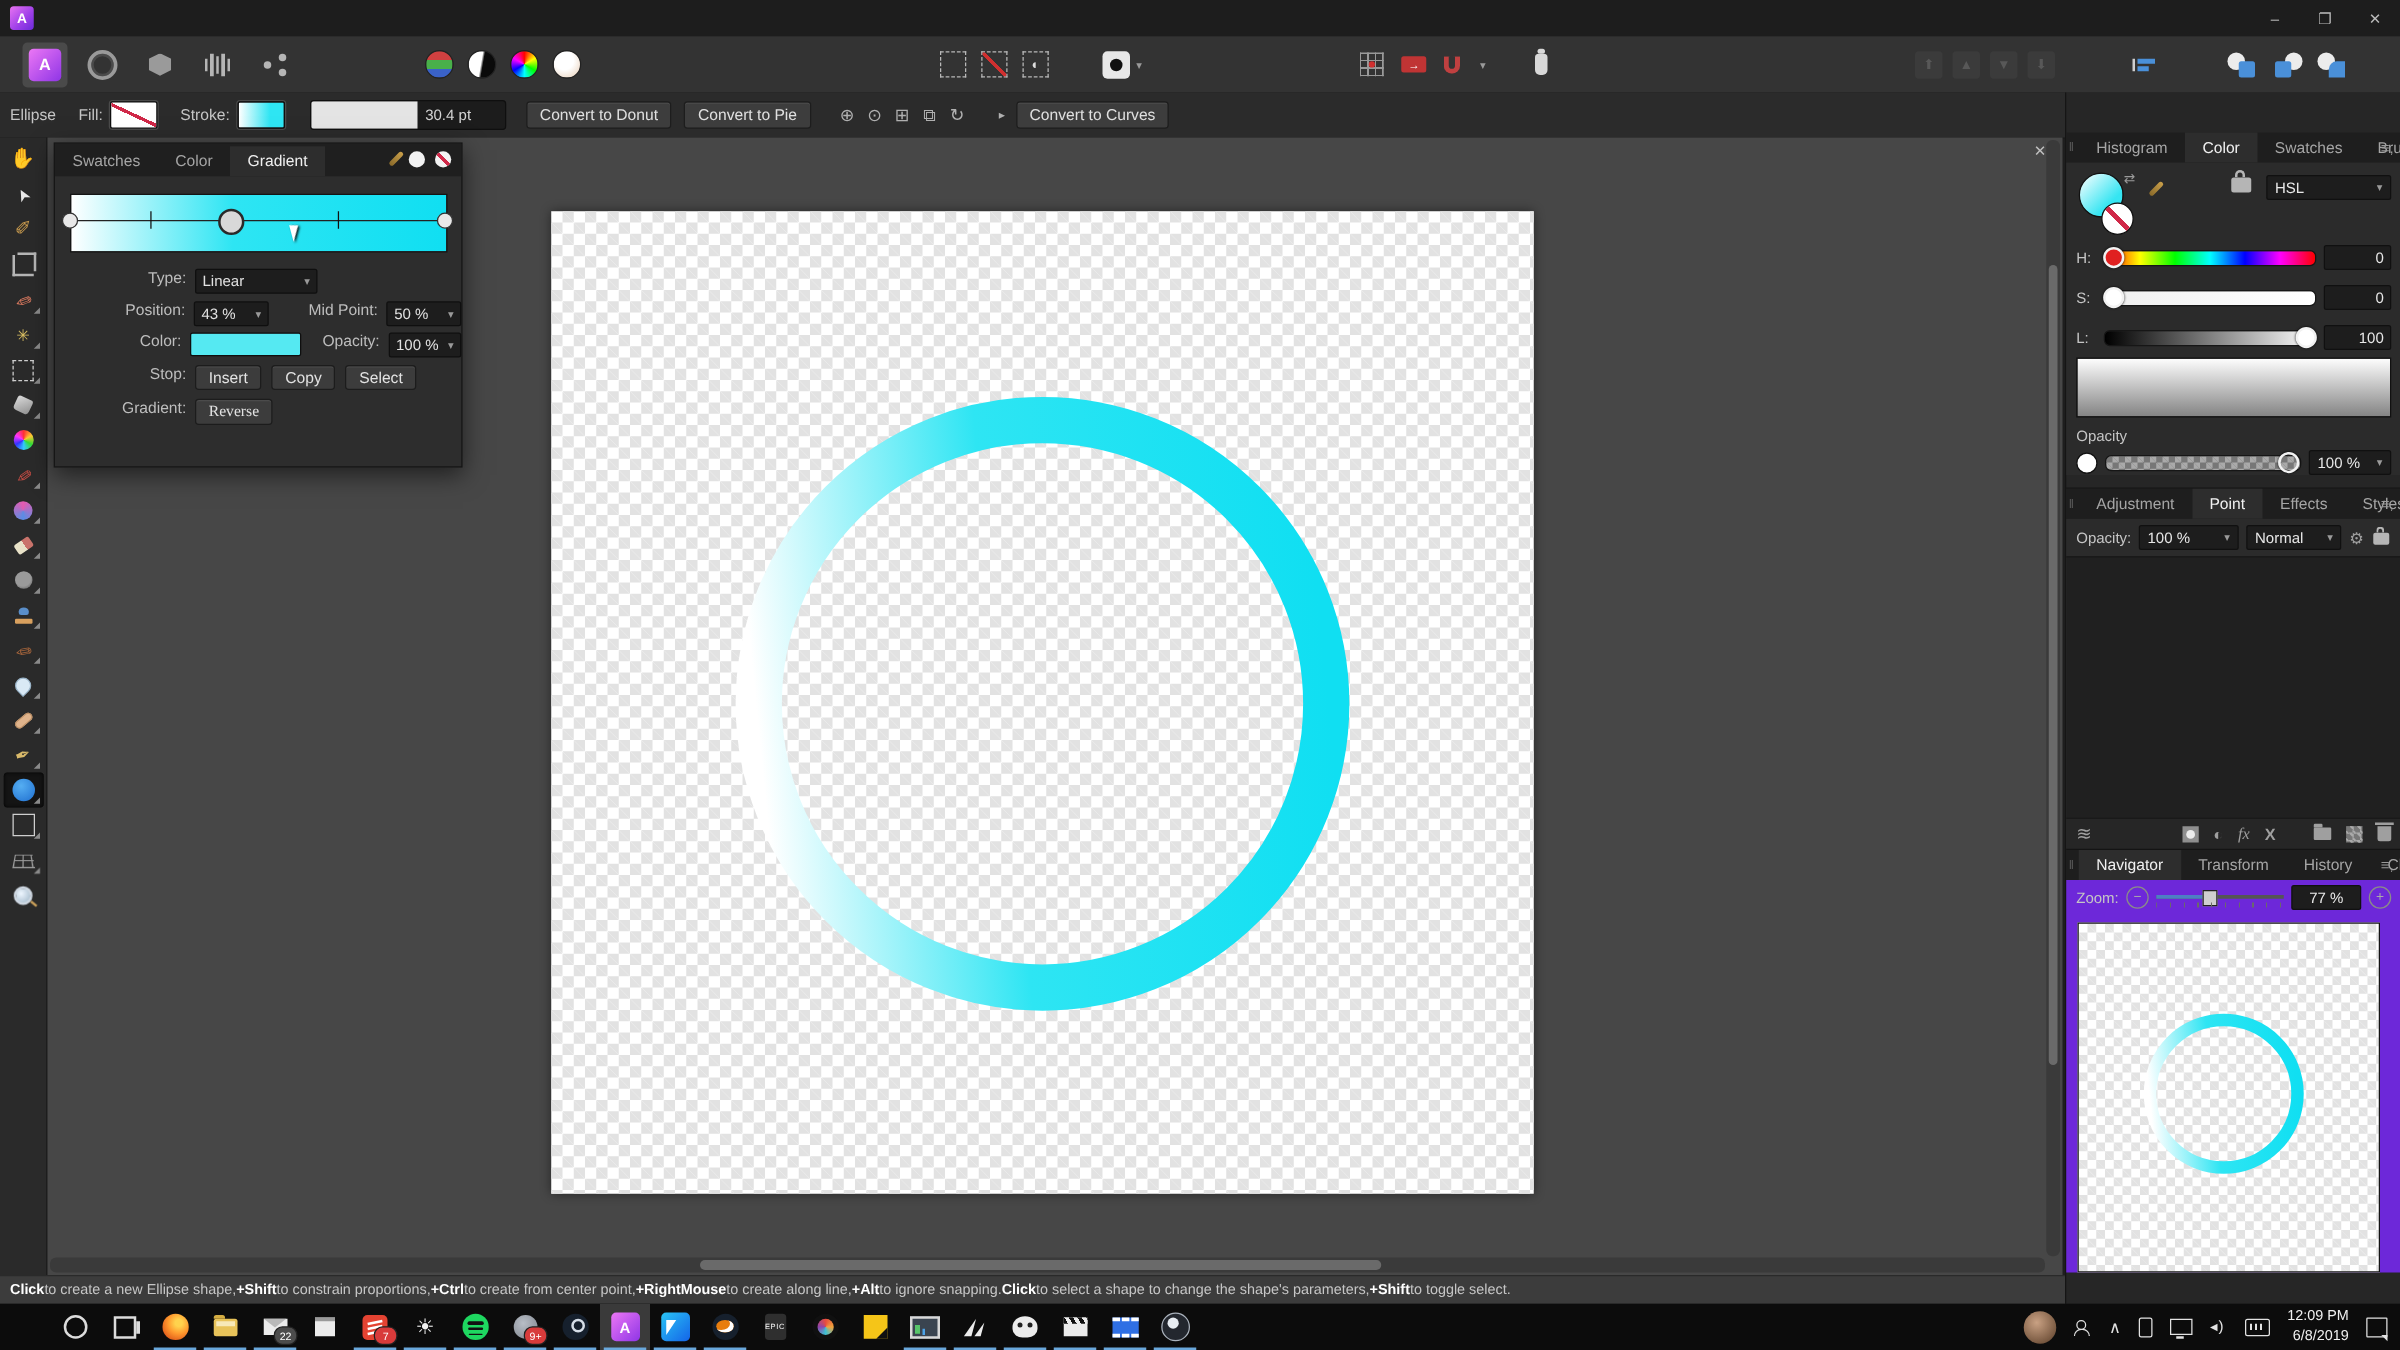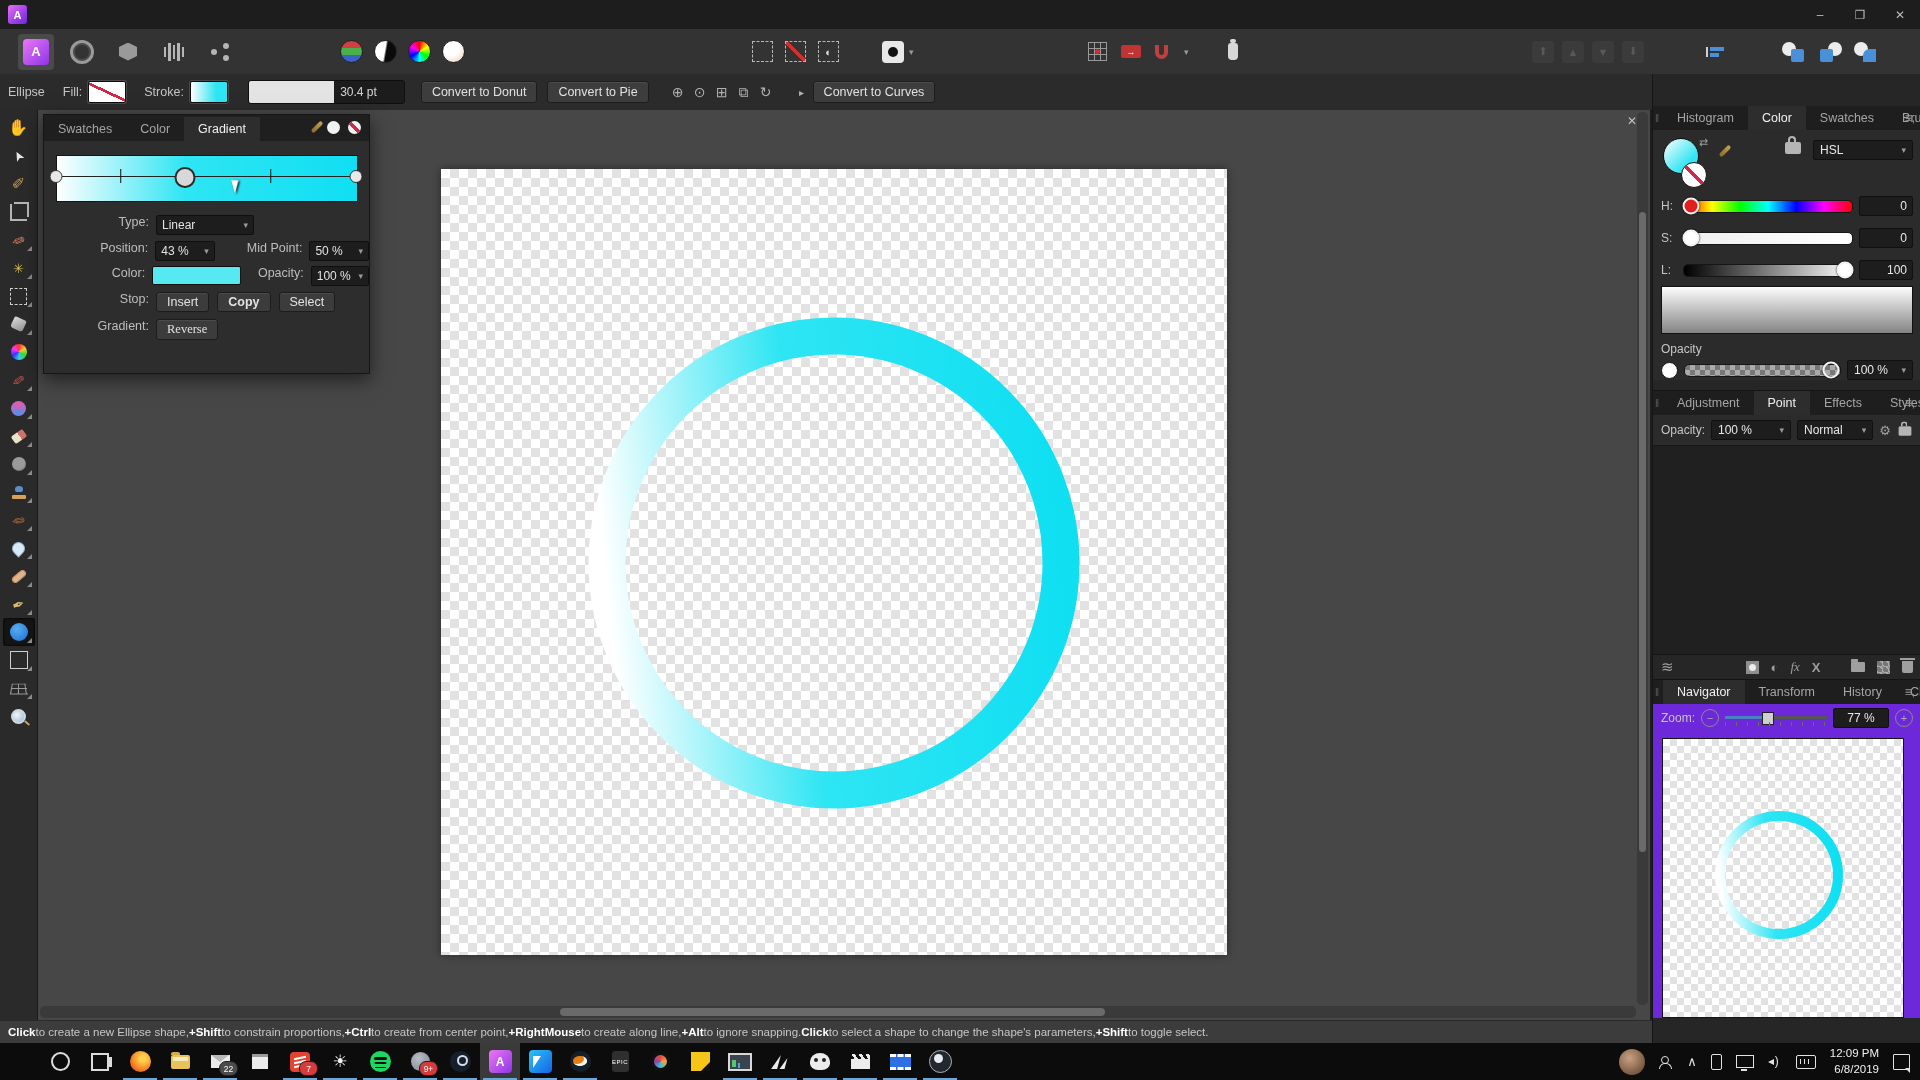--- a/index.html
+++ b/index.html
@@ -499,21 +499,21 @@
       <span class="color-swatch-btn" style="margin-left:7px;background:#55e9f2;"></span>
       <span class="glabel" style="width:55px;margin-left:10px;">Opacity:</span>
       <span class="gval" style="margin-left:7px;width:48px;">
         <span>100 %</span>
           <span class="dd-arrow">▾</span>
       </span>
     </div>
     <div class="grow" style="left:0;top:177px;width:100%;">
       <span class="glabel" style="width:105px;">Stop:</span>
       <button class="gbtn" style="margin-left:7px;">Insert</button>
-      <button class="gbtn" style="margin-left:8px;font-weight:bold;">Copy</button>
+      <button class="gbtn" style="margin-left:8px;">Copy</button>
       <button class="gbtn" style="margin-left:8px;">Select</button>
     </div>
     <div class="grow" style="left:0;top:204px;width:100%;">
       <span class="glabel" style="width:105px;">Gradient:</span>
       <button class="gbtn" style="margin-left:7px;font-family:Liberation Serif, serif;">Reverse</button>
     </div>
   </div>
 
   <div id="status-bar" class="abs">
       <b>Click</b>

